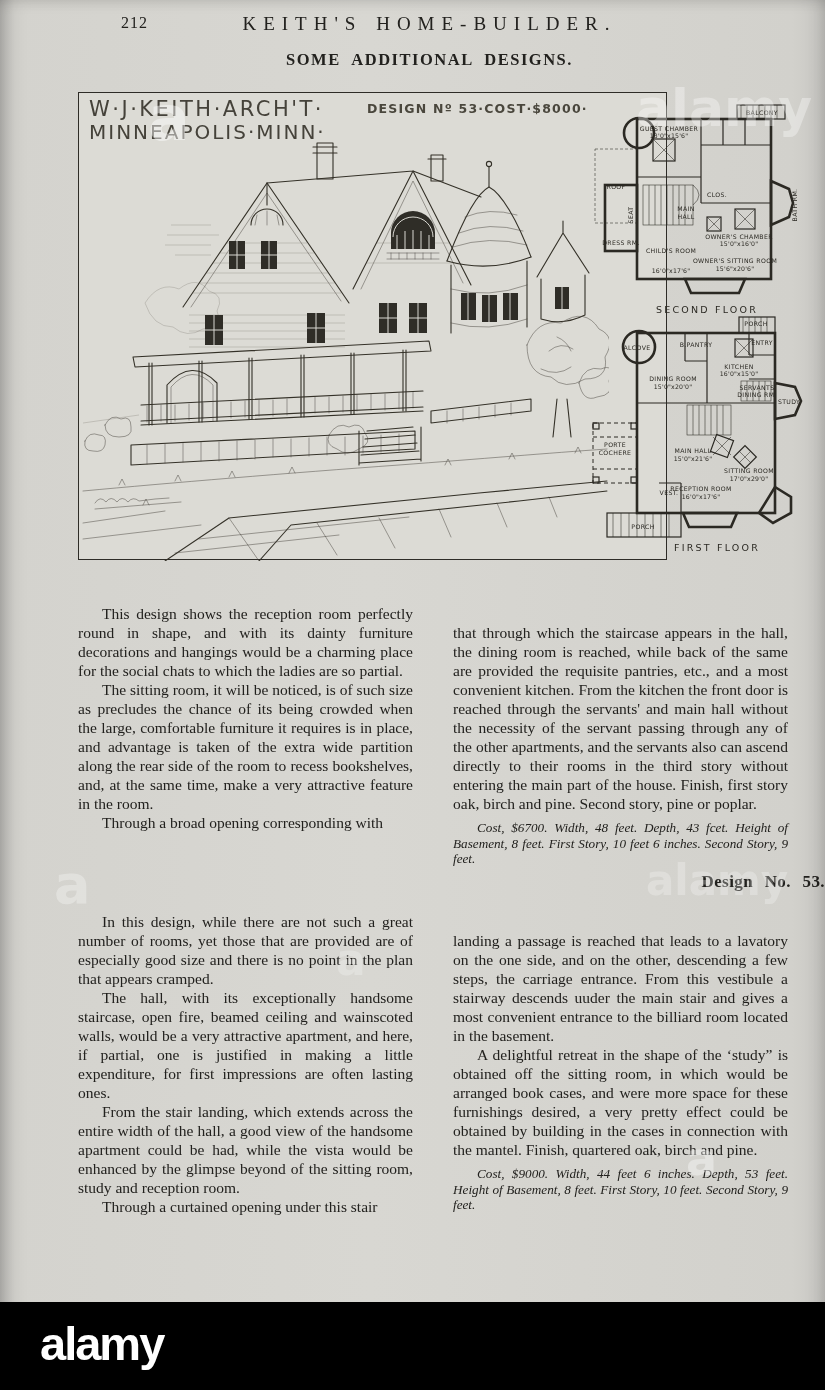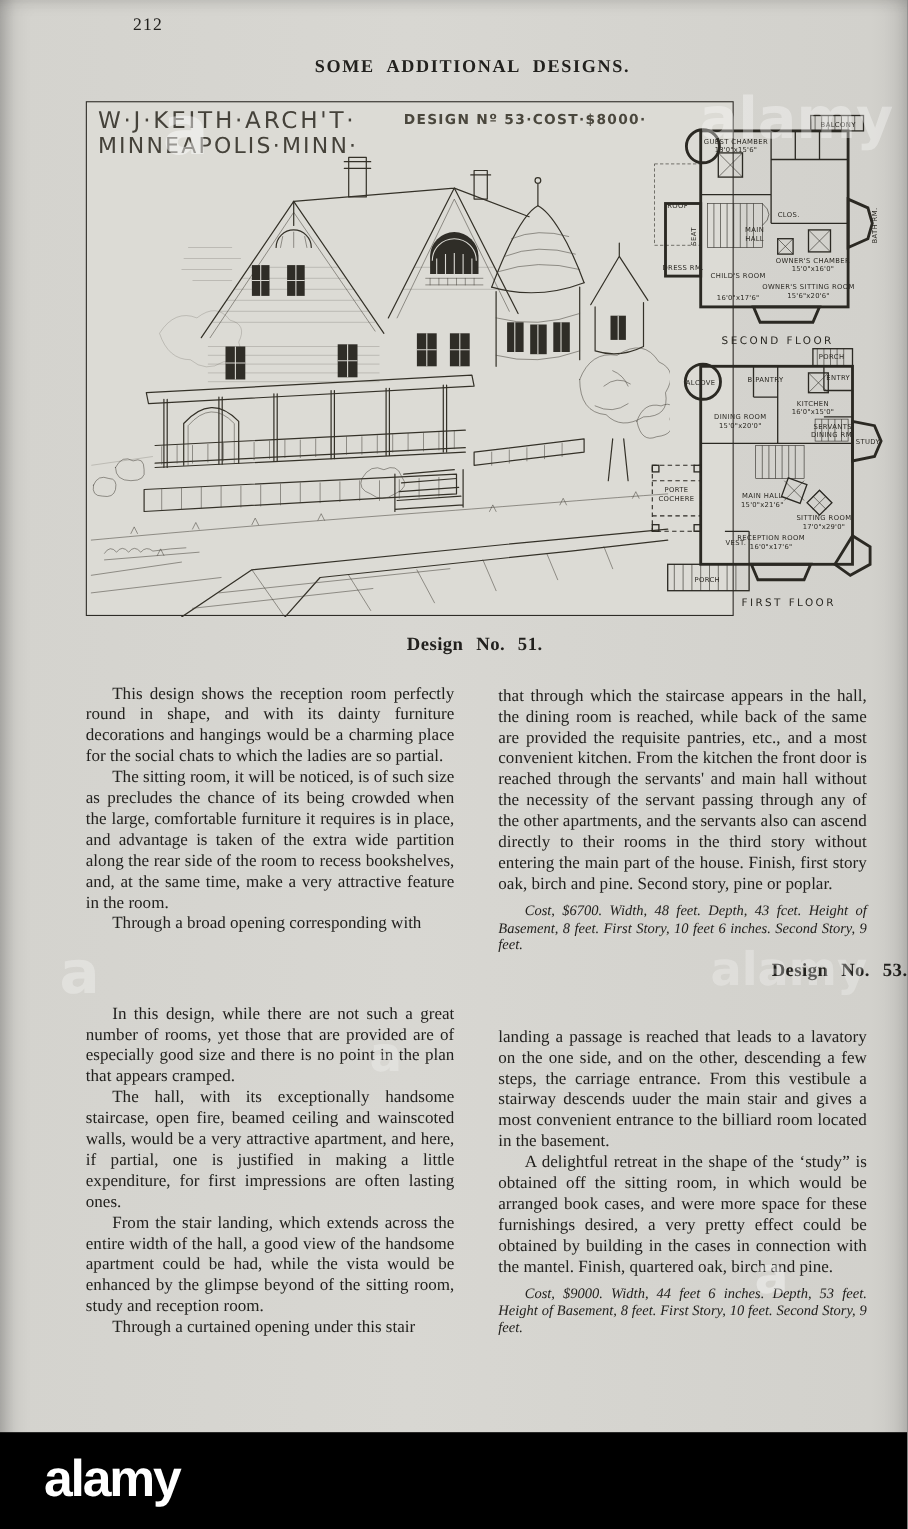--- a/index.html
+++ b/index.html
@@ -33,21 +33,21 @@
   .part{stroke:#2b2923;fill:none;stroke-width:1.2;}
   .hair{stroke:#2b2923;fill:none;stroke-width:.55;}
   .dash{stroke:#2b2923;fill:none;stroke-width:1;stroke-dasharray:4 3;}
   .plabel{font-size:6.2px;fill:#2b2923;letter-spacing:.35px;text-anchor:middle;}
   .pdim{font-size:6.2px;fill:#2b2923;letter-spacing:.2px;text-anchor:middle;}
   .pcap{font-size:9.5px;fill:#2b2923;letter-spacing:2.2px;text-anchor:middle;}
   
   .dheading{position:absolute;left:0;right:0;text-align:center;padding-left:38px;
     font-size:17px;font-weight:bold;word-spacing:7px;letter-spacing:.4px;}
   .h51{top:576px;} .h53{top:872px;text-align:right;}
-  .cols{position:absolute;left:78px;width:710px;display:flex;gap:40px;align-items:center;}
+  .cols{position:absolute;left:78px;width:710px;display:flex;gap:40px;}
   .c51{top:604px;} .c53{top:912px;}
   .col{width:343px;font-size:15.5px;line-height:19px;text-align:justify;}
   .col p{margin:0;text-indent:24px;}
   .col p.cont{text-indent:0;margin-top:19px;}
   .specs{margin-top:7px !important;font-size:13.2px;line-height:15.5px;text-indent:26px;font-style:italic;}
   
   .alamybar{position:absolute;left:0;right:0;top:1302px;height:88px;background:#000;color:#fff;
     font-family:"Liberation Sans",sans-serif;}
   .alamylogo{position:absolute;left:40px;top:14px;font-size:47px;font-weight:bold;letter-spacing:-2px;}
   .alamyinfo{position:absolute;right:38px;top:18px;width:180px;text-align:center;}
@@ -55,20 +55,21 @@
   .alamyurl{font-size:21px;font-weight:bold;margin-top:4px;}
   .wm{position:absolute;color:#fff;font-family:"DejaVu Sans",sans-serif;font-weight:bold;
     pointer-events:none;line-height:1;}
 </style>
 </head>
 <body>
 
 <div class="page">
 
   <div class="pagenum">212</div>
+  <div class="masthead">KEITH'S HOME-BUILDER.</div>
   <div class="sectiontitle">SOME ADDITIONAL DESIGNS.</div>
 
   <div class="plate">
     <div class="arch">
       <div class="l1">W·J·KEITH·ARCH'T·</div>
       <div class="l2">MINNEAPOLIS·MINN·</div>
     </div>
     <div class="platecap">DESIGN Nº 53·COST·$8000·</div>
 
     <svg style="position:absolute;left:0;top:0;" width="530" height="468" viewBox="0 0 530 468">
@@ -252,21 +253,20 @@
         <text class="plabel" x="112" y="398">RECEPTION ROOM</text>
         <text class="pdim" x="112" y="406">16'0"x17'6"</text>
         <text class="plabel" x="54" y="436">PORCH</text>
         <text class="plabel" x="26" y="354">PORTE</text>
         <text class="plabel" x="26" y="362">COCHERE</text>
         <text class="pcap" x="128" y="458">FIRST FLOOR</text>
       </g>
     </svg>
   </div>
 
-  <div class="dheading h51">Design No. 51.</div>
   <div class="cols c51">
     <div class="col">
       <p>This design shows the reception room perfectly round in shape, and with its dainty furniture decorations and hangings would be a charming place for the social chats to which the ladies are so partial.</p>
       <p>The sitting room, it will be noticed, is of such size as precludes the chance of its being crowded when the large, comfortable furniture it requires is in place, and advantage is taken of the extra wide partition along the rear side of the room to recess bookshelves, and, at the same time, make a very attractive feature in the room.</p>
       <p>Through a broad opening corresponding with</p>
     </div>
     <div class="col">
       <p class="cont">that through which the staircase appears in the hall, the dining room is reached, while back of the same are provided the requisite pantries, etc., and a most convenient kitchen.  From the kitchen the front door is reached through the servants' and main hall without the necessity of the servant passing through any of the other apartments, and the servants also can ascend directly to their rooms in the third story without entering the main part of the house.  Finish, first story oak, birch and pine.  Second story, pine or poplar.</p>
       <p class="specs">Cost, $6700.  Width, 48 feet.  Depth, 43 fcet.  Height of Basement, 8 feet.  First Story, 10 feet 6 inches.  Second Story, 9 feet.</p>
     </div>

